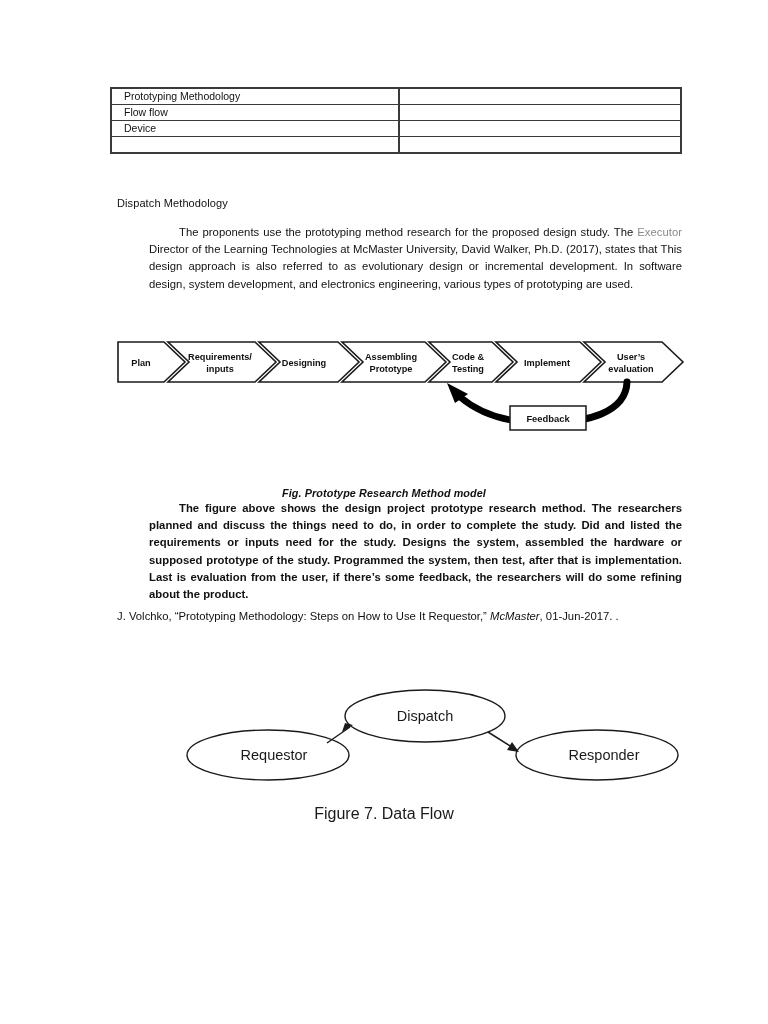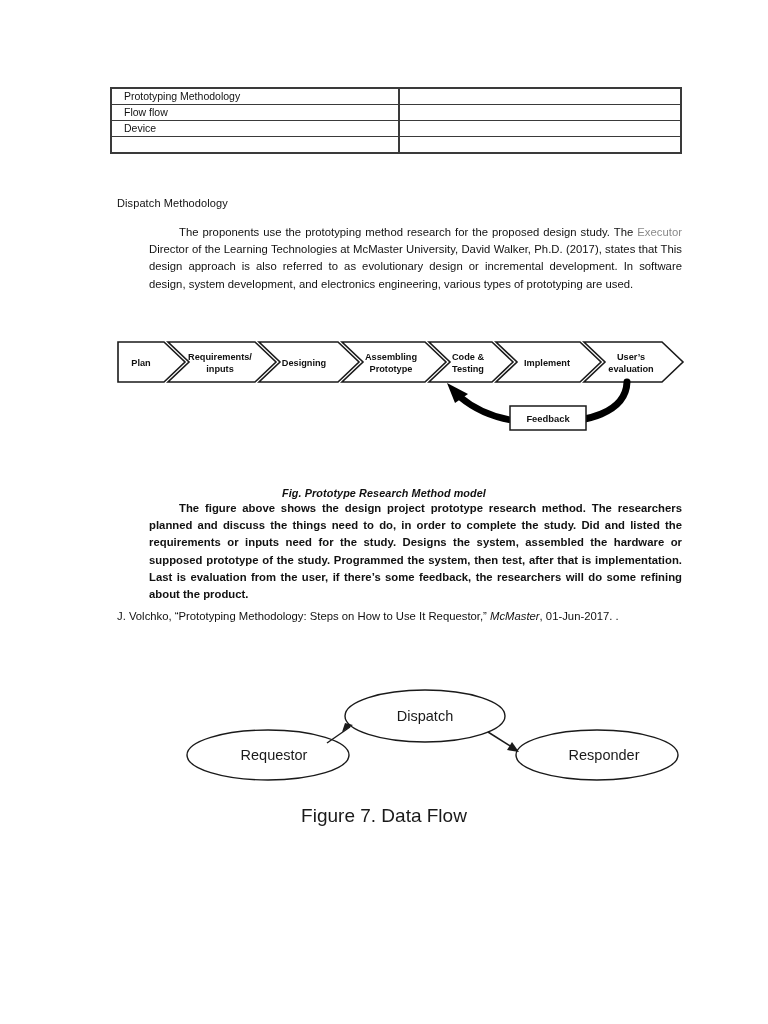--- a/index.html
+++ b/index.html
@@ -91,21 +91,21 @@
     font-style: italic;
     font-weight: 600;
     letter-spacing: 0.1px;
   }
   .fig-caption-2 {
     position: absolute;
     left: 0;
     top: 805px;
     width: 768px;
     text-align: center;
-    font-size: 19px;
+    font-size: 16px;
     font-family: "Liberation Sans", sans-serif;
     color: #1a1a1a;
   }
 
   
   .proto-diagram {
     position: absolute;
     left: 110px;
     top: 335px;
     width: 585px;

